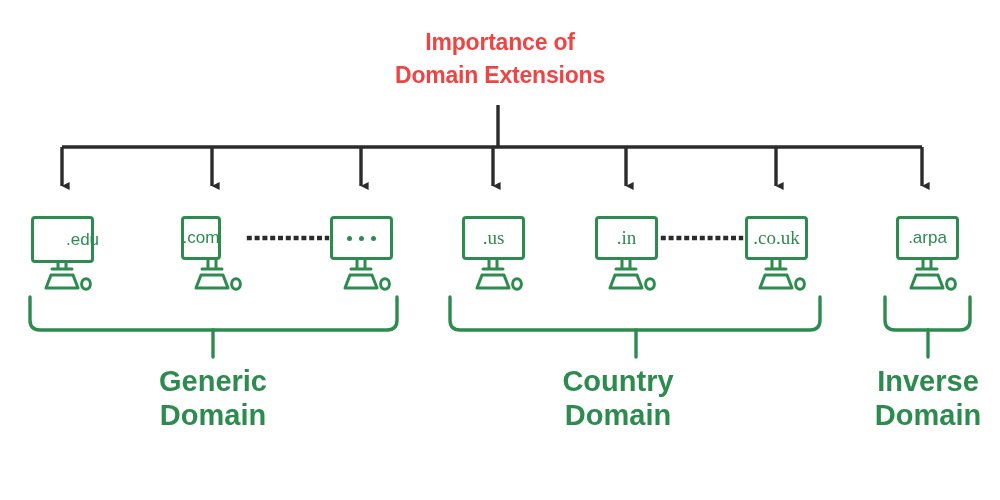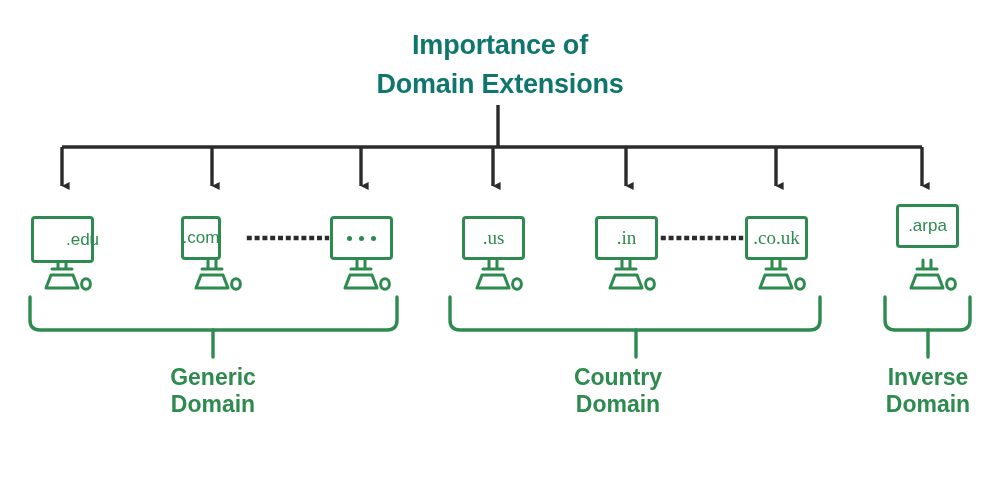--- a/index.html
+++ b/index.html
@@ -21,23 +21,23 @@
     height: 500px;
   }
   .title {
     position: absolute;
     left: 0;
     top: 26px;
     width: 1000px;
     text-align: center;
     font-family: "Liberation Sans", sans-serif;
     font-weight: bold;
-    font-size: 27px;
+    font-size: 23px;
     line-height: 1.45;
-    color: #0f766e;
+    color: #ef4444;
     letter-spacing: -0.2px;
     white-space: pre-line;
   }
   .node {
     position: absolute;
     box-sizing: border-box;
     border: 3px solid #2e8b4f;
     border-radius: 4px;
     background: #ffffff;
     display: flex;
@@ -66,21 +66,21 @@
     width: 5px;
     height: 5px;
     border-radius: 50%;
     background: #2e8b4f;
   }
   .group-label {
     position: absolute;
     text-align: center;
     font-family: "Liberation Sans", sans-serif;
     font-weight: bold;
-    font-size: 23px;
+    font-size: 29px;
     line-height: 1.18;
     color: #2e8b4f;
     white-space: pre-line;
   }
 </style>
 </head>
 <body>
 
 <svg id="canvas" viewBox="0 0 1000 500" xmlns="http://www.w3.org/2000/svg">
   <defs>
@@ -187,21 +187,21 @@
 </div>
 
 <div class="node serif" style="left:595px; top:216px; width:63px; height:44px;text-align:center;">
   <span>.in</span>
 </div>
 
 <div class="node serif" style="left:745px; top:216px; width:63px; height:44px;">
   <span>.co.uk</span>
 </div>
 
-<div class="node sans" style="left:896px; top:204px; width:63px; height:44px;">
+<div class="node sans" style="left:896px; top:216px; width:63px; height:44px;">
   <span>.arpa</span>
 </div>
 
 <div class="group-label" style="left:63px; top:364px; width:300px;">Generic
 Domain</div>
 <div class="group-label" style="left:468px; top:364px; width:300px;">Country
 Domain</div>
 <div class="group-label" style="left:828px; top:364px; width:200px;">Inverse
 Domain</div>
 

